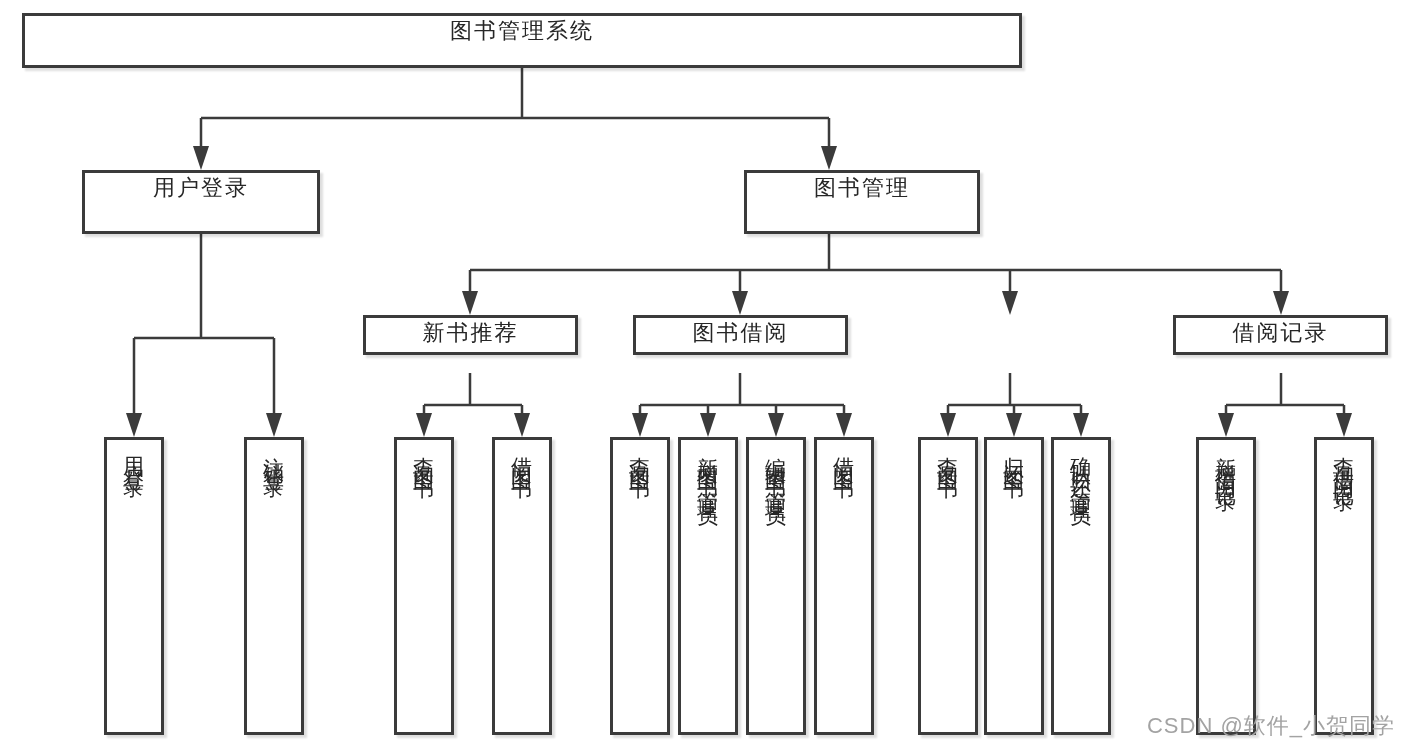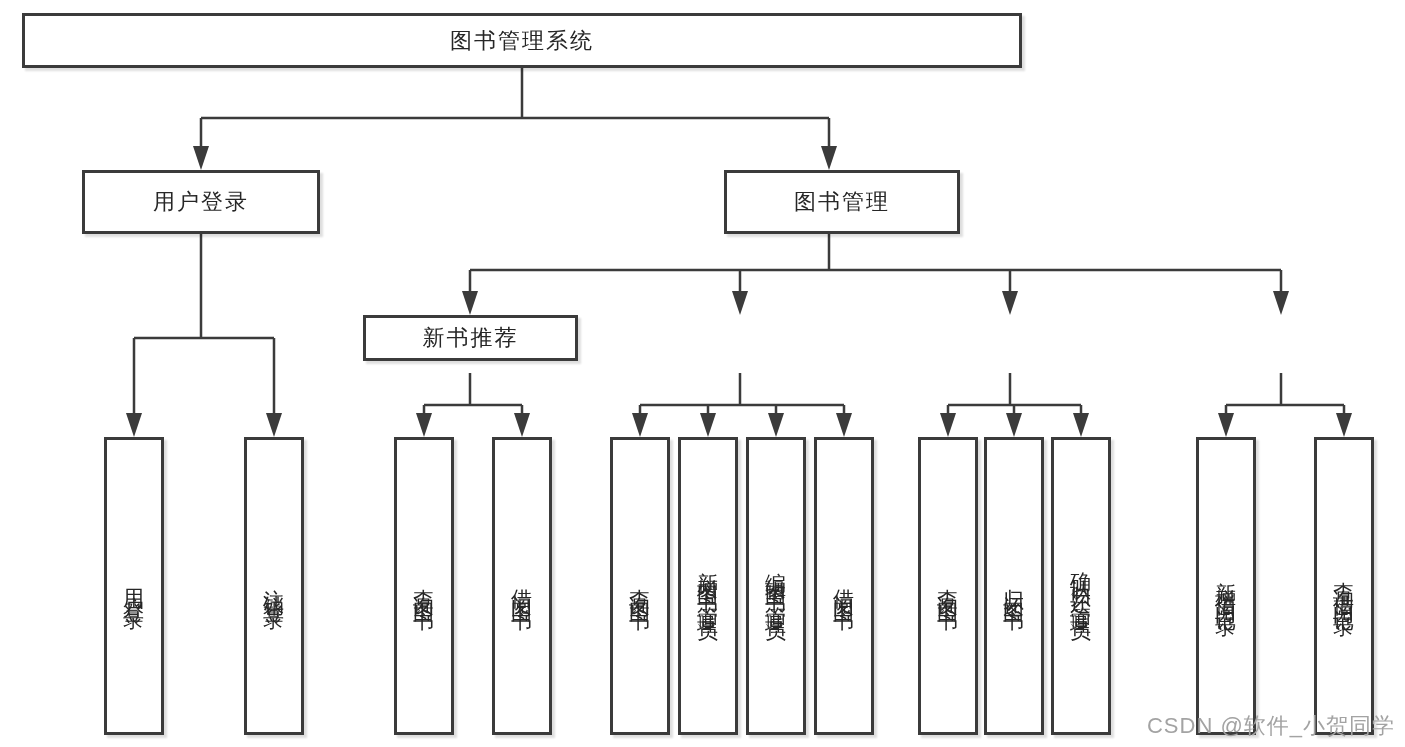--- a/index.html
+++ b/index.html
@@ -16,42 +16,42 @@
     left: 0; top: 0;
     width: 1405px; height: 747px;
     color: var(--line, #3b3b3b);
   }
   .node {
     position: absolute;
     box-sizing: border-box;
     border: 3px solid var(--border, #3b3b3b);
     background: #ffffff;
     display: flex;
-    align-items: center;
+    align-items: flex-start;
     justify-content: center;
     color: var(--text, #262626);
     box-shadow: 3px 3px 2px rgba(0,0,0,0.13);
   }
   .node.h span {
     font-size: 22px;
     letter-spacing: 2px;
     white-space: nowrap;
   }
   .node.v span {
     writing-mode: vertical-rl;
     text-orientation: mixed;
     font-size: 21px;
     letter-spacing: 7px;
     line-height: 1;
   }
   
   .root   { left: 22px;  top: 13px;  width: 1000px; height: 55px; }
   .l2a    { left: 82px;  top: 170px; width: 238px;  height: 64px; }
-  .l2b    { left: 724px; top: 170px; width: 236px;  height: 64px; }
-  .l3     { top: 315px;  width: 215px; height: 46px; }
+  .l2b    { left: 744px; top: 170px; width: 236px;  height: 64px; }
+  .l3     { top: 315px;  width: 215px; height: 40px; }
   .l3-1   { left: 363px; }
   .l3-2   { left: 633px; }
   .l3-3   { left: 903px; }
   .l3-4   { left: 1173px; }
   .leaf   { top: 437px;  width: 60px; height: 298px; }
   .lf-1   { left: 104px; }
   .lf-2   { left: 244px; }
   .lf-3   { left: 394px; }
   .lf-4   { left: 492px; }
   .lf-5   { left: 610px; }
@@ -118,20 +118,26 @@
   <div class="node h l2a">
     <span>用户登录</span>
   </div>
   <div class="node h l2b">
     <span>图书管理</span>
   </div>
 
   <div class="node h l3 l3-1">
     <span>新书推荐</span>
   </div>
+  <div class="node h l3 l3-2">
+    <span>图书借阅</span>
+  </div>
+  <div class="node h l3 l3-4">
+    <span>借阅记录</span>
+  </div>
 
   <div class="node v leaf lf-1">
     <span>用户登录</span>
   </div>
   <div class="node v leaf lf-2">
     <span>注销登录</span>
   </div>
 
   <div class="node v leaf lf-3">
     <span>查询图书</span>

